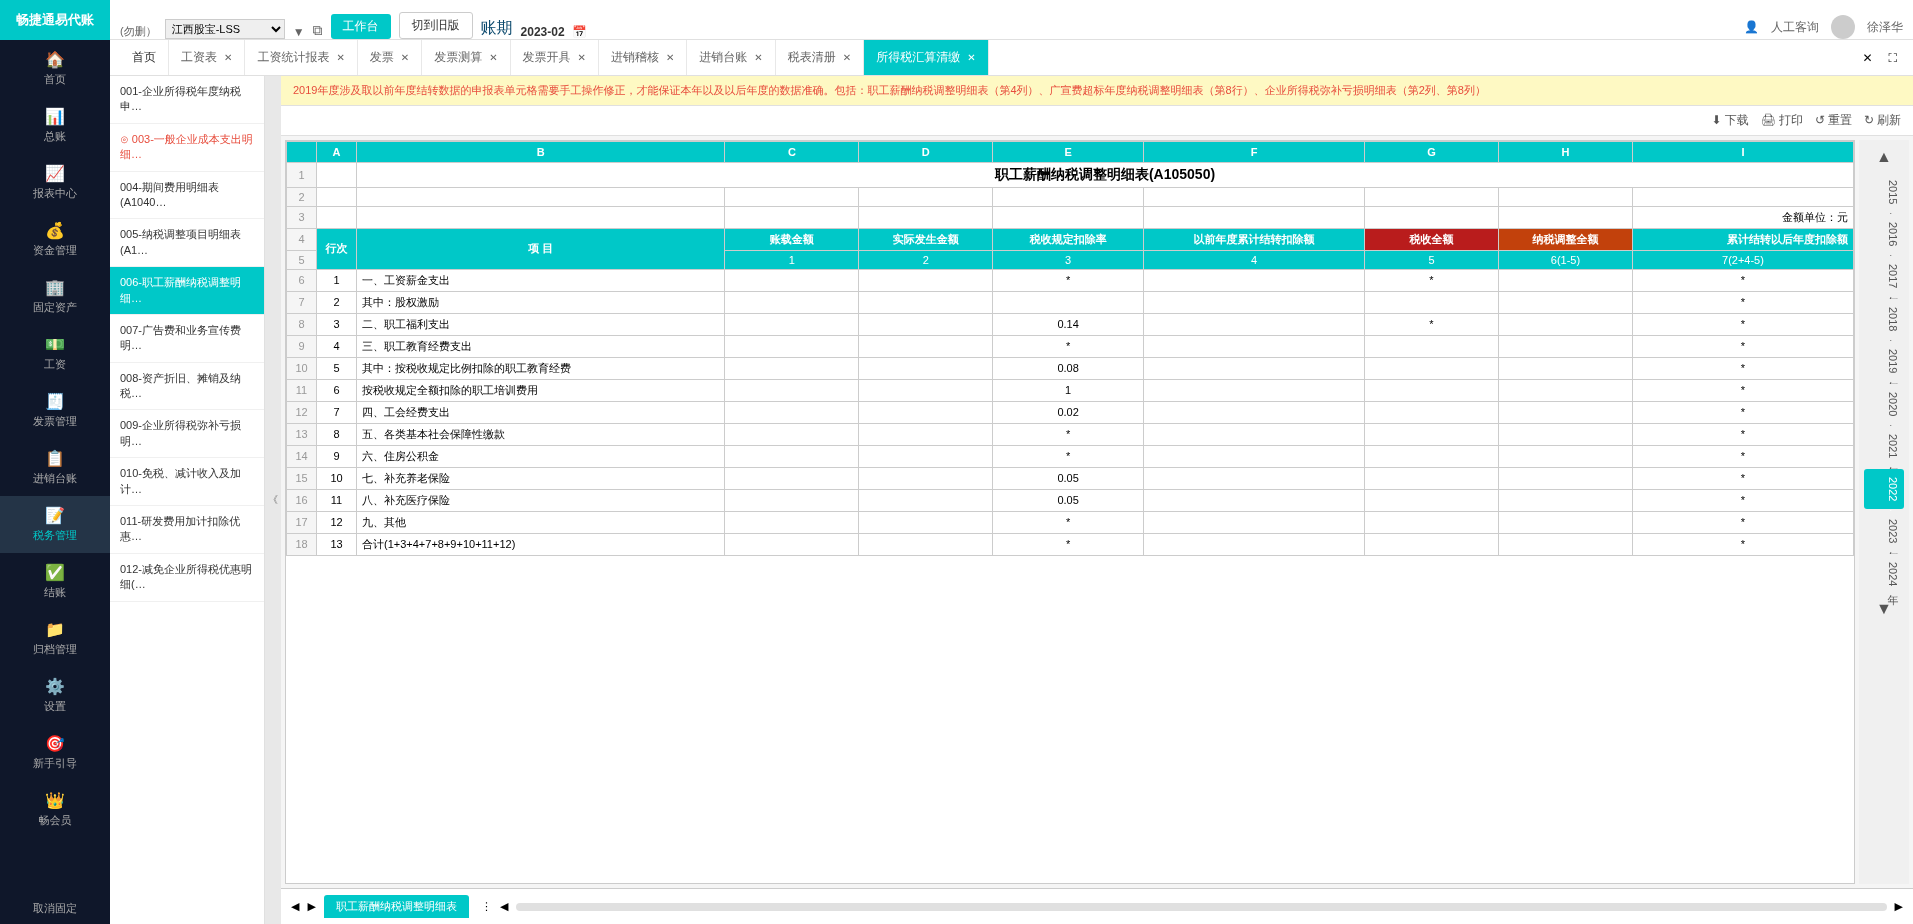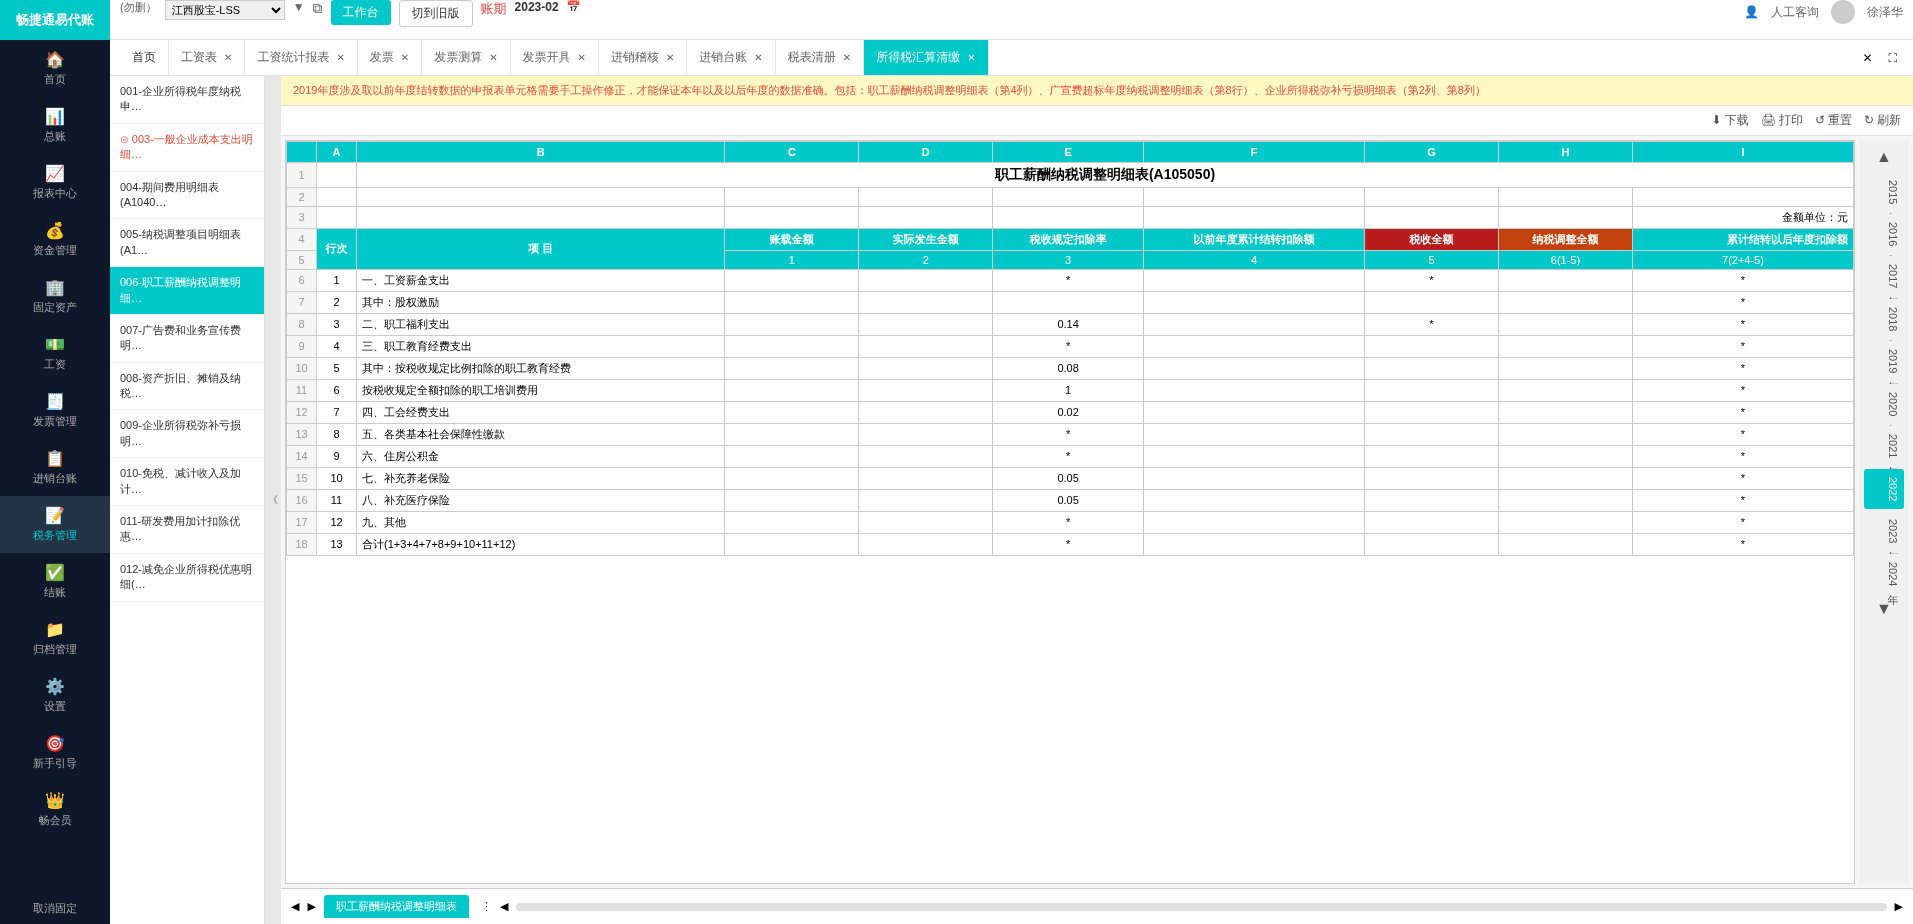--- a/index.html
+++ b/index.html
@@ -10,21 +10,21 @@
     .sidebar-logo { background: #00c8c8; padding: 10px 8px; font-size: 13px; font-weight: bold; color: #fff; text-align: center; height: 40px; display: flex; align-items: center; justify-content: center; }
     .sidebar-item { display: flex; flex-direction: column; align-items: center; padding: 10px 5px; cursor: pointer; color: #aaa; font-size: 11px; gap: 3px; }
     .sidebar-item.active { background: #243447; color: #00c8c8; }
     .sidebar-icon { font-size: 16px; }
     .sidebar-bottom { margin-top: auto; }
 
     
     .main { flex: 1; display: flex; flex-direction: column; overflow: hidden; }
 
     
-    .topbar { background: #fff; height: 40px; display: flex; align-items: flex-start; padding: 0 10px; border-bottom: 1px solid #e0e0e0; gap: 8px; }
+    .topbar { background: #fff; height: 40px; display: flex; align-items: flex-end; padding: 0 10px; border-bottom: 1px solid #e0e0e0; gap: 8px; }
     .topbar-btn { background: #00c8c8; color: #fff; border: none; padding: 4px 12px; border-radius: 3px; cursor: pointer; font-size: 12px; }
     .topbar-btn-outline { background: #fff; color: #333; border: 1px solid #ccc; padding: 4px 12px; border-radius: 3px; cursor: pointer; font-size: 12px; }
     .topbar-right { margin-left: auto; display: flex; align-items: center; gap: 12px; font-size: 12px; color: #666; }
 
     
     .tabs { background: #fff; display: flex; align-items: center; border-bottom: 1px solid #e0e0e0; padding: 0 10px; height: 36px; gap: 0; overflow-x: auto; }
     .tab { padding: 0 12px; height: 36px; display: flex; align-items: center; gap: 4px; cursor: pointer; font-size: 12px; color: #666; border-right: 1px solid #e8e8e8; white-space: nowrap; }
     .tab.active { background: #00c8c8; color: #fff; }
     .tab .close { font-size: 10px; margin-left: 3px; cursor: pointer; }
     .tab-home { color: #333; }
@@ -138,21 +138,21 @@
 
   <div class="topbar">
     <span style="font-size:11px; color:#666;">(勿删）</span>
     <select style="font-size:11px; border:1px solid #ccc; padding:2px; min-width:120px;">
       <option>江西股宝-LSS</option>
     </select>
     <span style="cursor:pointer; color:#666;">▼</span>
     <span style="cursor:pointer; color:#666; font-size:14px;">⧉</span>
     <button class="topbar-btn">工作台</button>
     <button class="topbar-btn-outline">切到旧版</button>
-    <span style="font-size:13px; color:#ef4444;">账期</span>
+    <span style="font-size:16px; color:#0c4a6e;">账期</span>
     <span style="font-size:12px; color:#333; font-weight:bold;">2023-02</span>
     <span style="cursor:pointer; color:#666;">📅</span>
     <div class="topbar-right">
       <span style="cursor:pointer;">👤</span>
       <span style="cursor:pointer;">人工客询</span>
       <span style="width:24px;height:24px;background:#ccc;border-radius:50%;display:inline-block;cursor:pointer;"></span>
       <span style="cursor:pointer;">徐泽华</span>
     </div>
   </div>
 

